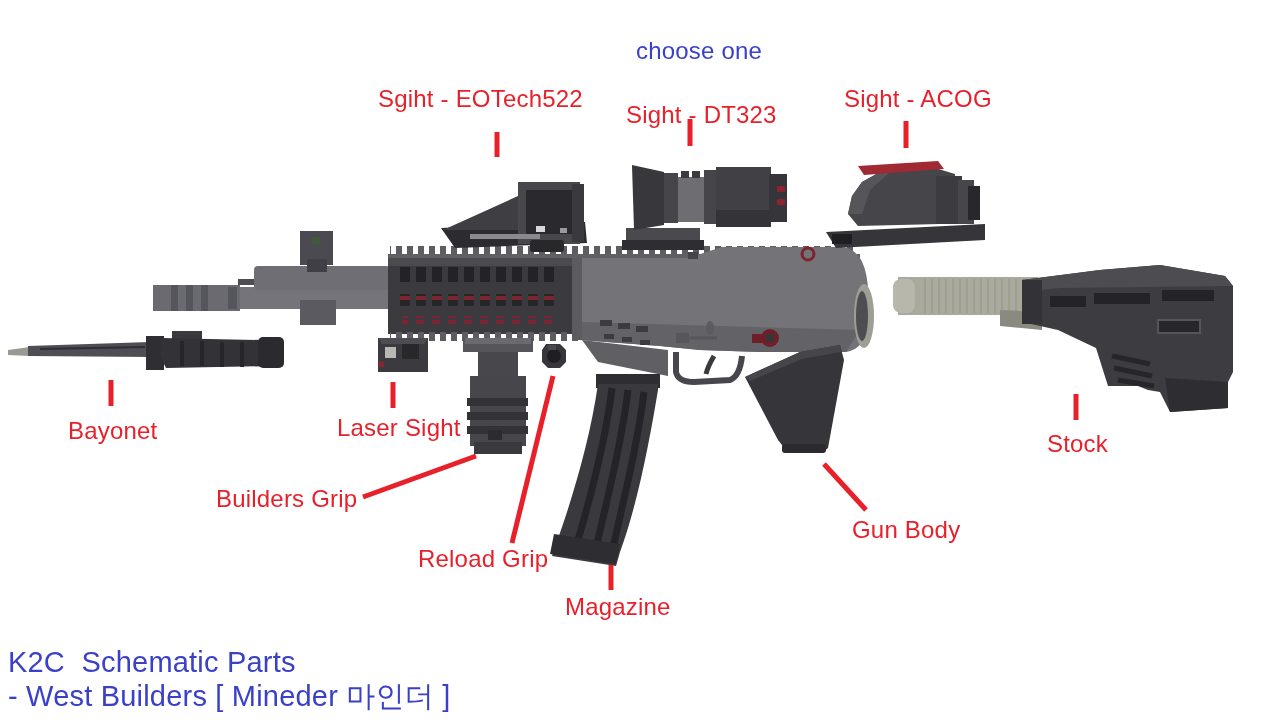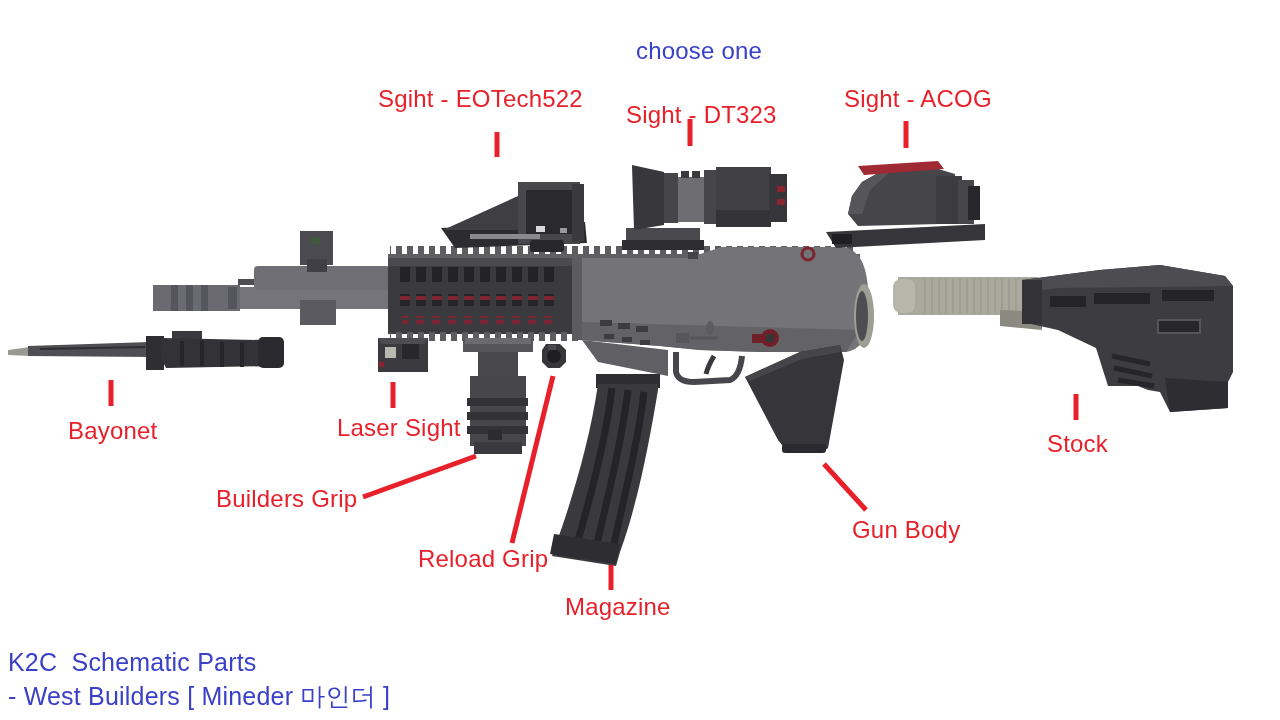--- a/index.html
+++ b/index.html
@@ -7,21 +7,21 @@
     width:1280px;height:720px;position:relative;overflow:hidden;
     background:#ffffff;font-family:"Liberation Sans", sans-serif;
   }
   #stage{position:absolute;left:0;top:0;width:1280px;height:720px;}
   svg{position:absolute;left:0;top:0;}
   .lbl{
     position:absolute;font-size:24px;line-height:26px;color:#e8202a;
     white-space:pre;letter-spacing:0.2px;
   }
   .blue{color:#3a40c8;}
-  .footer{font-size:25px;line-height:28px;}
+  .footer{font-size:29px;line-height:28px;}
 </style>
 </head>
 <body>
 
 <div id="stage">
 
 <svg width="1280" height="720" viewBox="0 0 1280 720">
   <defs>
     <pattern id="railTeeth" width="11" height="9" patternUnits="userSpaceOnUse">
       <rect x="0" y="0" width="6" height="9" fill="#5c5c61"></rect>

